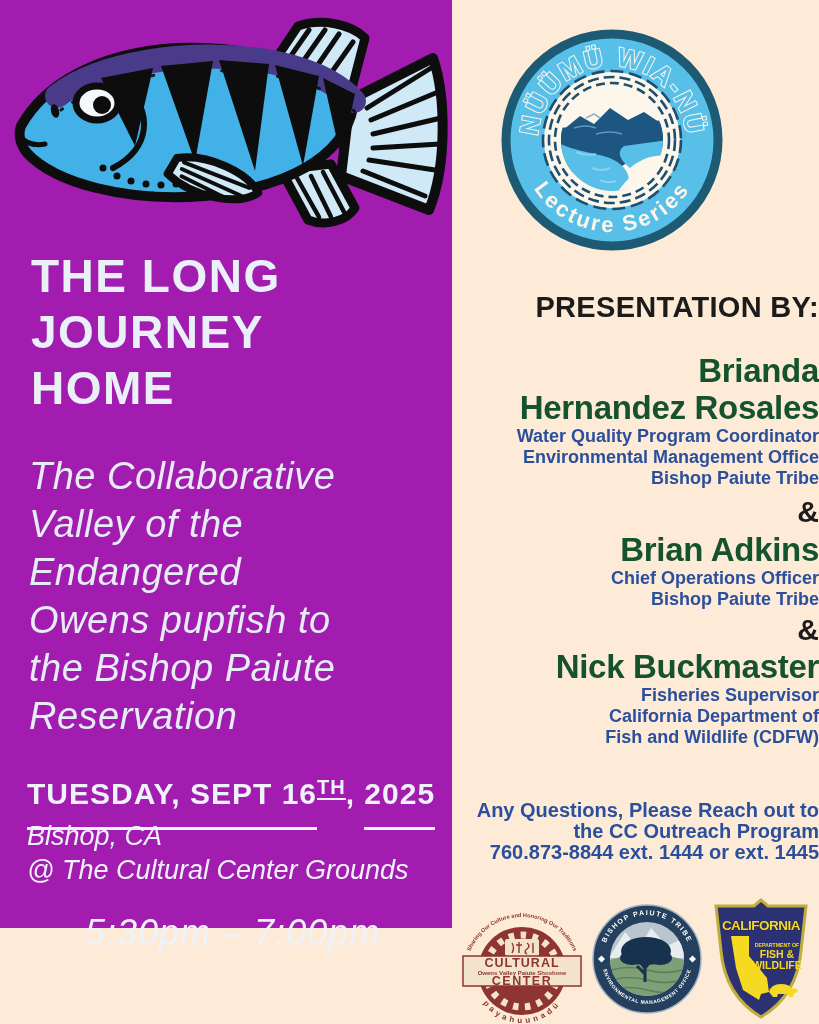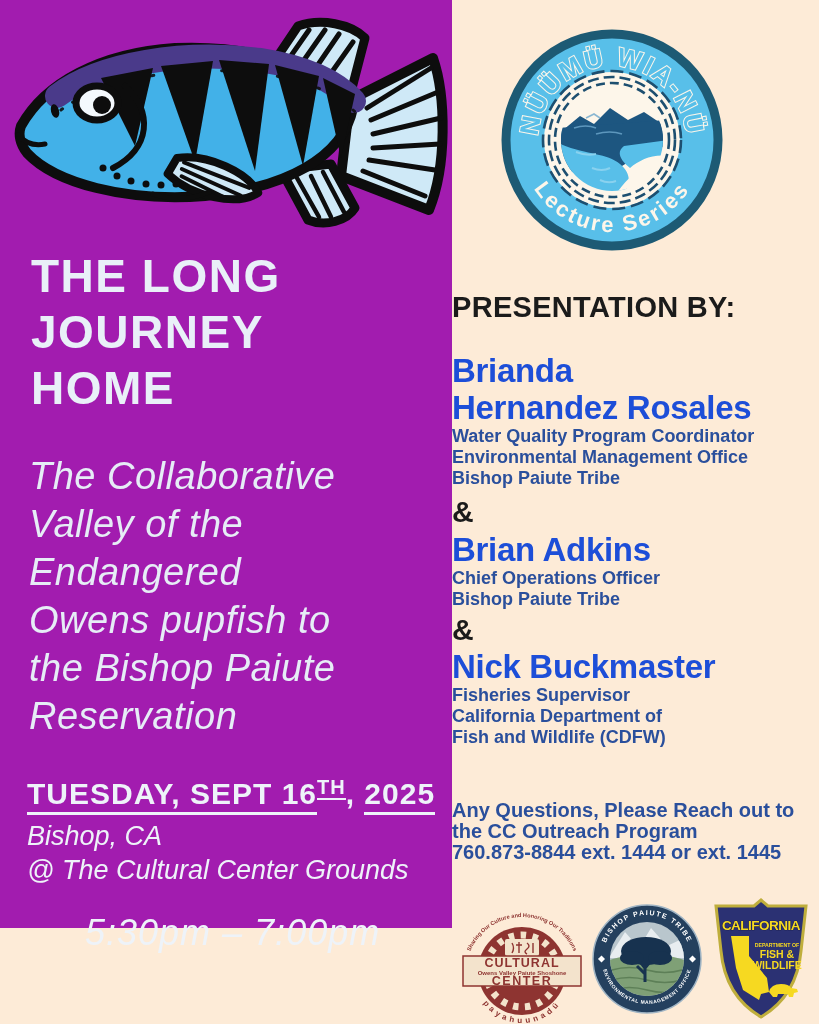--- a/index.html
+++ b/index.html
@@ -11,30 +11,30 @@
 
   .fish { position:absolute; left:5px; top:8px; width:445px; height:228px; }
 
   .title { position:absolute; left:31px; top:248px; color:#e9f0f8; font-size:46px; font-weight:bold;
            letter-spacing:1.5px; line-height:56px; }
   .subtitle { position:absolute; left:29px; top:452px; color:#e6edf6; font-size:38px; font-style:italic;
               line-height:48px; letter-spacing:0.5px; }
 
   .event { position:absolute; left:27px; top:776px; color:#eef3f9; }
   .date-line { font-size:30px; font-weight:bold; letter-spacing:1px; white-space:nowrap; }
-  .uline { border-bottom:3px solid #eef3f9; padding-bottom:2px; }
+  .uline { border-bottom:3px solid #eef3f9; padding-bottom:17px; }
   .sup { font-size:20px; vertical-align:10px; border-bottom:2px solid #eef3f9; }
   .venue { font-size:27px; font-style:italic; line-height:34px; margin-top:8px; }
   .time { position:absolute; left:85px; top:912px; color:#eef3f9; font-size:36px; font-style:italic; letter-spacing:1px; }
 
   .badge { position:absolute; left:44px; top:24px; width:232px; height:232px; }
 
-  .rp-center { position:absolute; left:0; width:367px; text-align:left; }
+  .rp-center { position:absolute; left:0; width:367px; text-align:right; }
   .presentation-heading { top:291px; font-size:29px; font-weight:bold; color:#1b1b1b; letter-spacing:0.3px; }
-  .speaker-name { font-size:33px; font-weight:bold; color:#1d4ed8; line-height:37px; letter-spacing:-0.3px; }
+  .speaker-name { font-size:33px; font-weight:bold; color:#14532d; line-height:37px; letter-spacing:-0.3px; }
   .speaker-role { font-size:18px; font-weight:bold; color:#2a4f9c; line-height:21px; }
   .amp { font-size:30px; font-weight:bold; color:#1b1b1b; }
   .sp1 { top:352px; } .amp1 { top:495px; } .sp2 { top:531px; } .amp2 { top:613px; } .sp3 { top:648px; }
   .contact { top:800px; font-size:20px; font-weight:bold; color:#2a4f9c; line-height:21px; }
 
   .footer-logos { position:absolute; left:452px; top:893px; width:367px; display:flex;
                   justify-content:center; align-items:center; gap:5px; }
 </style>
 </head>
 <body>

